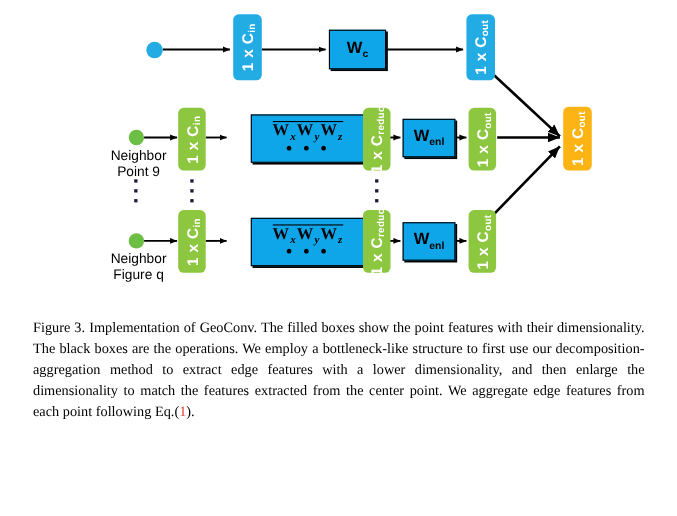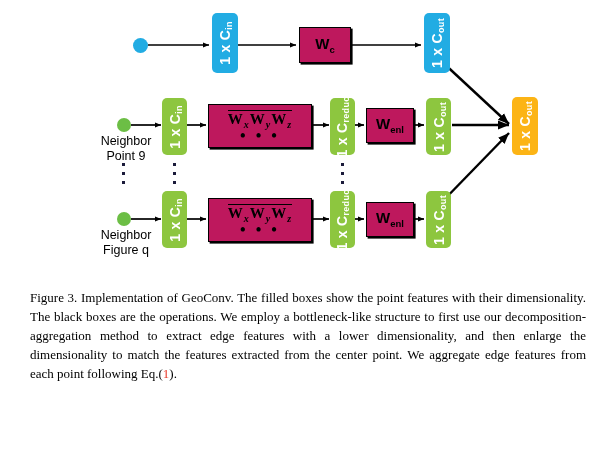--- a/index.html
+++ b/index.html
@@ -32,33 +32,34 @@
     line-height:1;
   }
   .pill .vtext sub{font-size:9px;font-weight:700;vertical-align:baseline;position:relative;top:2px;}
   .pill.cyan{background:#22ace3;}
   .pill.green{background:#8dc63f;}
   .pill.orange{background:#fcb415;}
 
   
   .opbox{
     position:absolute;
-    background:#be185d;
+    background:#0ea5e9;
     border:1.6px solid #000000;
     box-shadow:1.6px 1.6px 0 #000;
     display:flex;align-items:center;justify-content:center;
     font-family:"Liberation Sans", sans-serif;
     font-weight:700;
     color:#000;
   }
   .opbox .wlab{font-size:15px;line-height:1;}
   .opbox .wlab sub{font-size:9.5px;}
   .opbox.mathbox{
     flex-direction:column;
     font-family:"Liberation Serif", serif;
+    margin-left:20px;
   }
   .mathrow{font-size:15px;font-weight:700;letter-spacing:1px;white-space:nowrap;}
   .mathrow .ob{position:relative;display:inline-block;}
   .mathrow .ob .bar{
     position:absolute;left:0;right:0;top:-1px;height:1px;background:#000;
   }
   .mathrow sub{font-size:10px;font-style:italic;}
   .mathdots{margin-top:1px;letter-spacing:3px;font-size:16px;font-weight:900;line-height:.6;}
 
   

